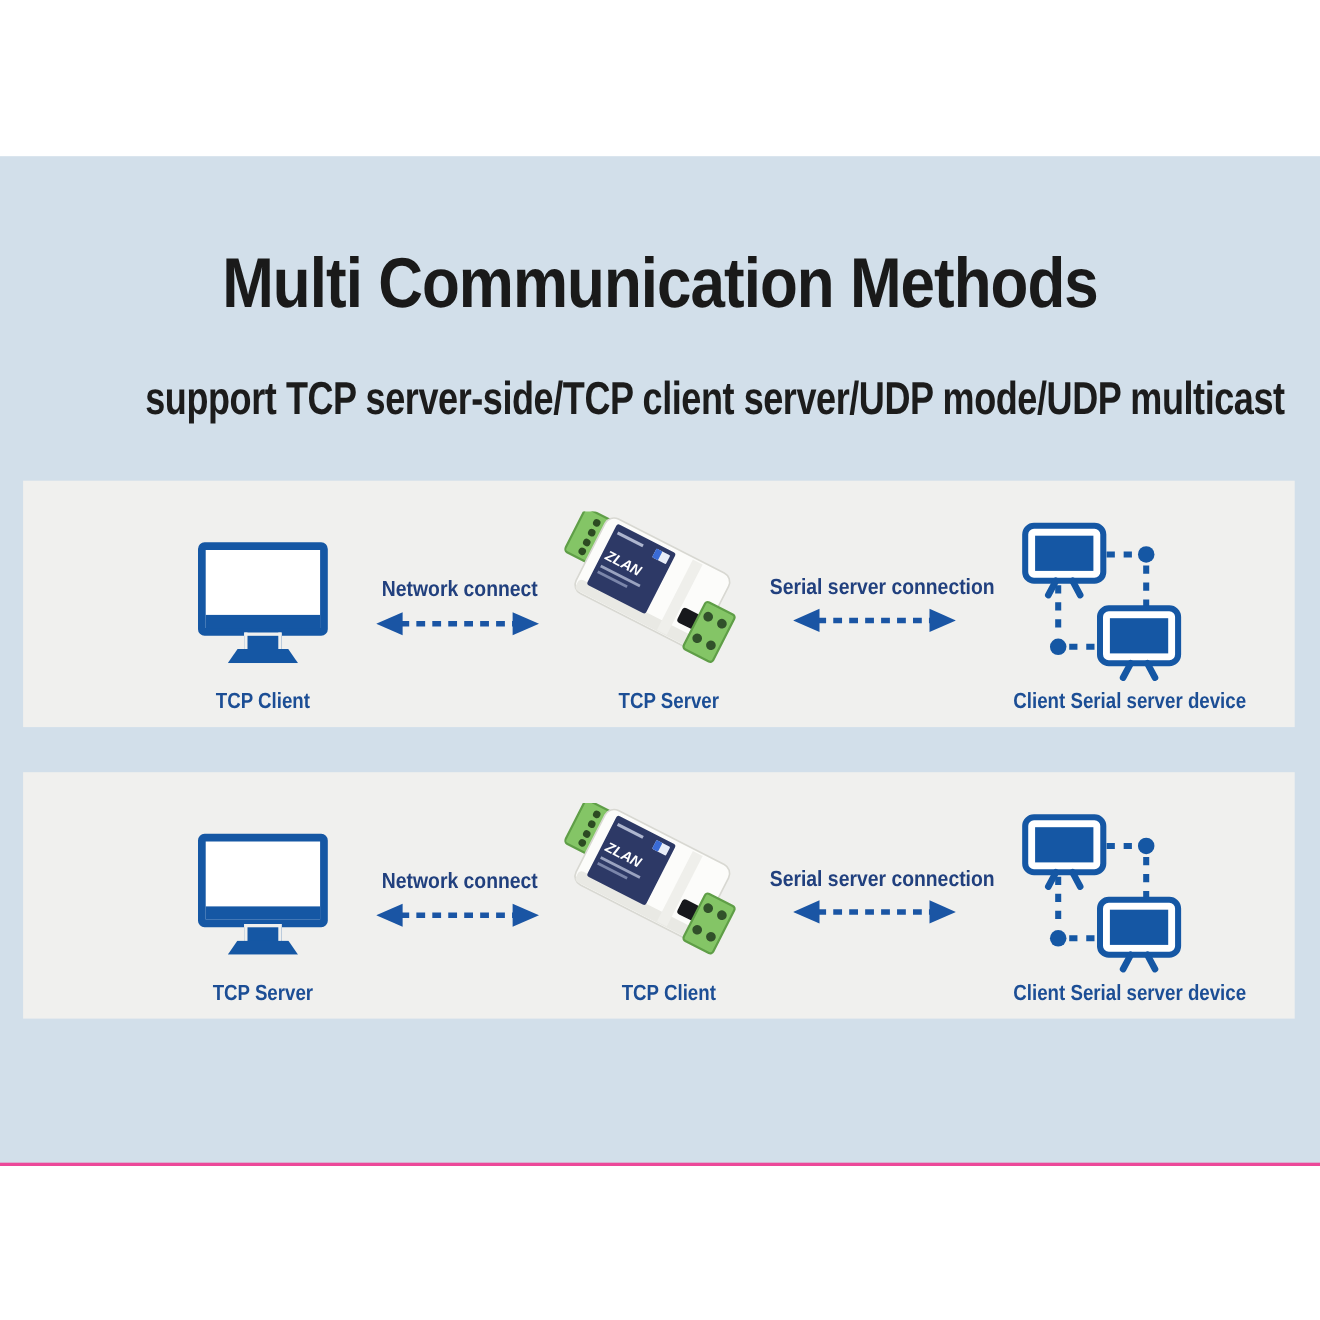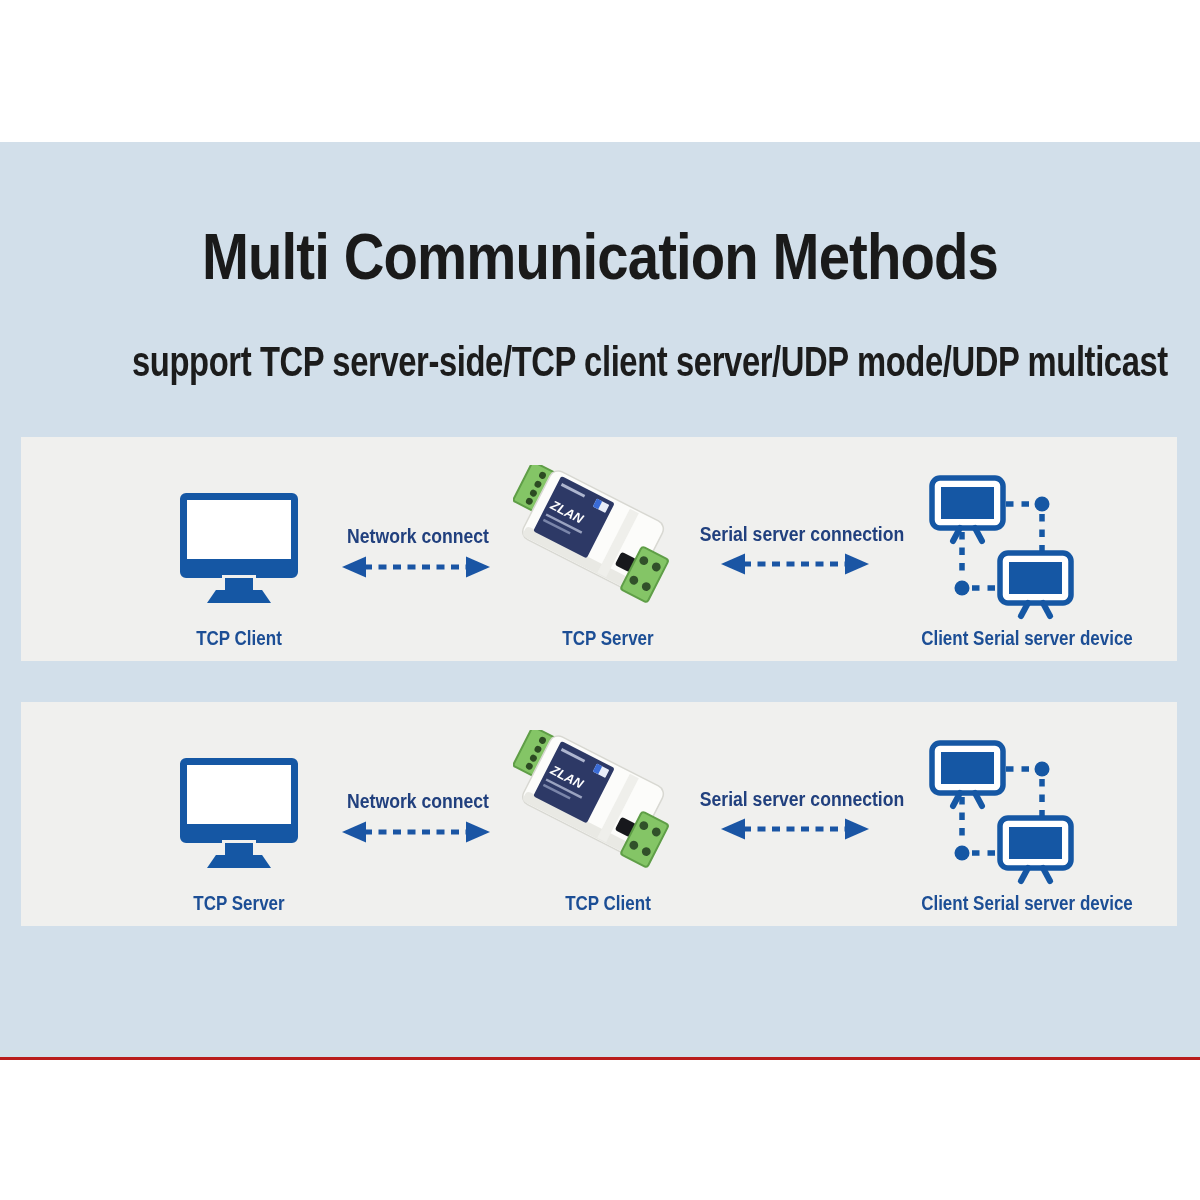--- a/index.html
+++ b/index.html
@@ -1,18 +1,18 @@
 <!DOCTYPE html>
 <html><head>
 <meta charset="utf-8">
 <style>
   html,body{margin:0;padding:0;}
   body{font-family:"Liberation Sans", sans-serif;}
   .page{position:relative;width:1200px;height:1200px;background:#ffffff;overflow:hidden;}
-  .band{position:absolute;left:0;top:142px;width:1200px;height:915px;background:#d2dfea;border-bottom:3px solid #b91c1c;}
+  .band{position:absolute;left:0;top:142px;width:1200px;height:915px;background:#d2dfea;border-bottom:3px solid #ec4899;}
   .title{position:absolute;left:0;right:0;top:78px;margin:0;text-align:center;white-space:nowrap;
          font-size:64px;font-weight:bold;letter-spacing:-1px;color:#1a1a1a;transform:scaleX(.88);}
   .subtitle{position:absolute;left:0;right:0;top:196px;margin:0;text-align:center;white-space:nowrap;
          font-size:42px;font-weight:bold;letter-spacing:-.5px;color:#1c1c1c;transform:scaleX(.78);}
   .panel{position:absolute;left:21px;width:1156px;height:224px;background:#f0f0ee;}
   .panel-1{top:295px;}
   .panel-2{top:560px;}
 
   
   .pc{position:absolute;left:159px;top:56px;width:118px;height:110px;}

